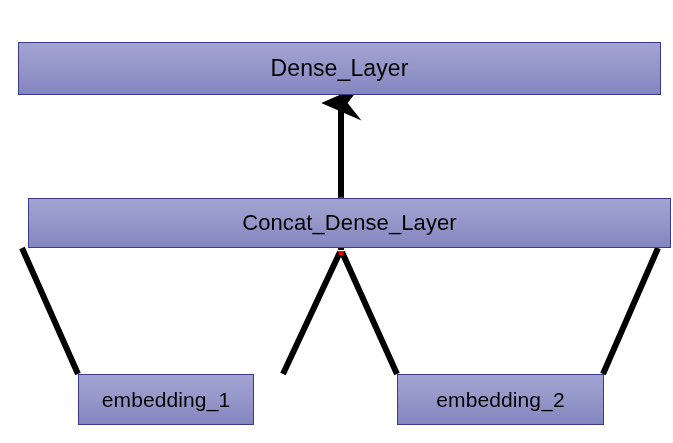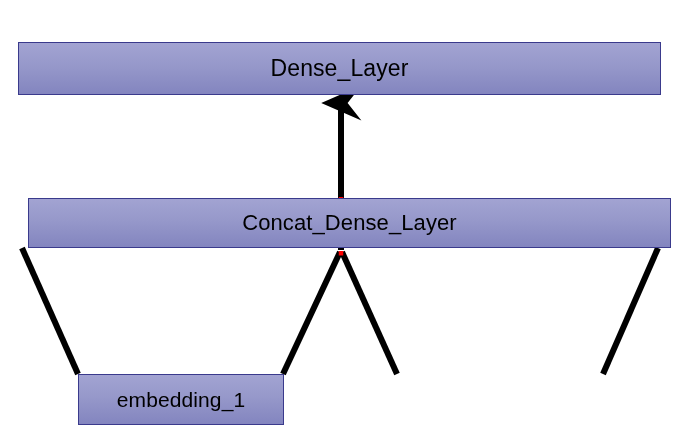--- a/index.html
+++ b/index.html
@@ -53,21 +53,21 @@
   #box-concat {
     left: 28px;
     top: 198px;
     width: 643px;
     height: 50px;
     font-size: 22px;
   }
   #box-embedding-1 {
     left: 78px;
     top: 374px;
-    width: 206px;
+    width: 176px;
     height: 51px;
     font-size: 21px;
   }
   #box-embedding-2 {
     left: 397px;
     top: 374px;
     width: 207px;
     height: 51px;
     font-size: 21px;
   }
@@ -102,14 +102,17 @@
   </div>
 
   <div class="node-box" id="box-concat">
     <span class="node-label">Concat_Dense_Layer</span>
   </div>
 
   <div class="node-box" id="box-embedding-1">
     <span class="node-label">embedding_1</span>
   </div>
 
+  <div class="node-box" id="box-embedding-2">
+    <span class="node-label">embedding_2</span>
+  </div>
 
 </div>
 
 </body></html>

